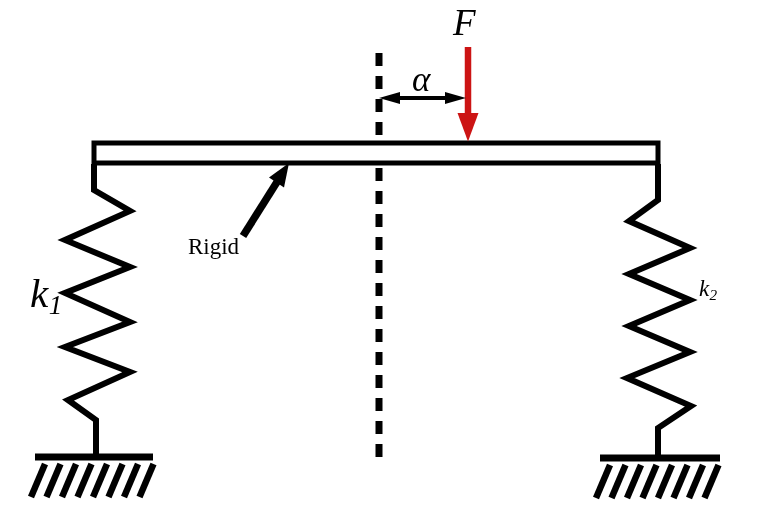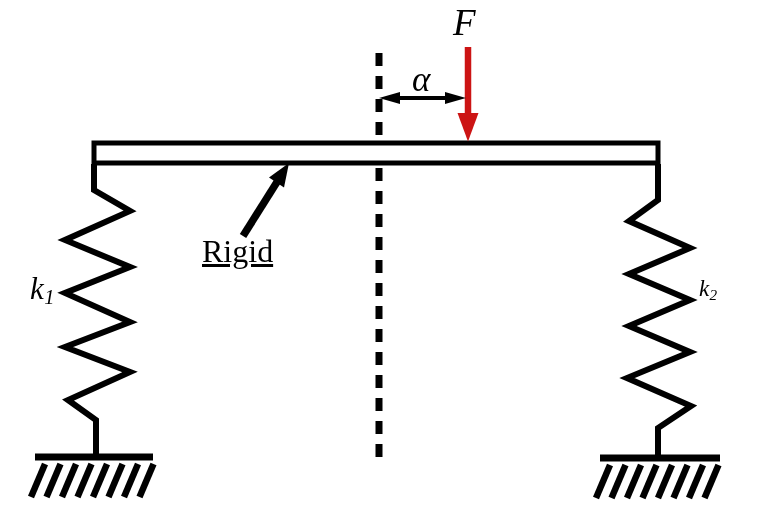--- a/index.html
+++ b/index.html
@@ -34,30 +34,29 @@
     font-size: 37px;
     font-style: italic;
   }
   .lbl-alpha {
     left: 412px;
     top: 62px;
     font-size: 35px;
     font-style: italic;
   }
   .lbl-rigid {
-    left: 202px;
+    left: 188px;
     top: 235px;
-    font-size: 32px;
+    font-size: 23px;
     font-style: normal;
-    text-decoration: underline;
   }
   .lbl-k1 {
     left: 30px;
     top: 273px;
-    font-size: 31px;
+    font-size: 41px;
     font-style: italic;
   }
   .lbl-k2 {
     left: 699px;
     top: 277px;
     font-size: 23px;
     font-style: italic;
   }
   .lbl sub {
     font-size: 0.66em;

